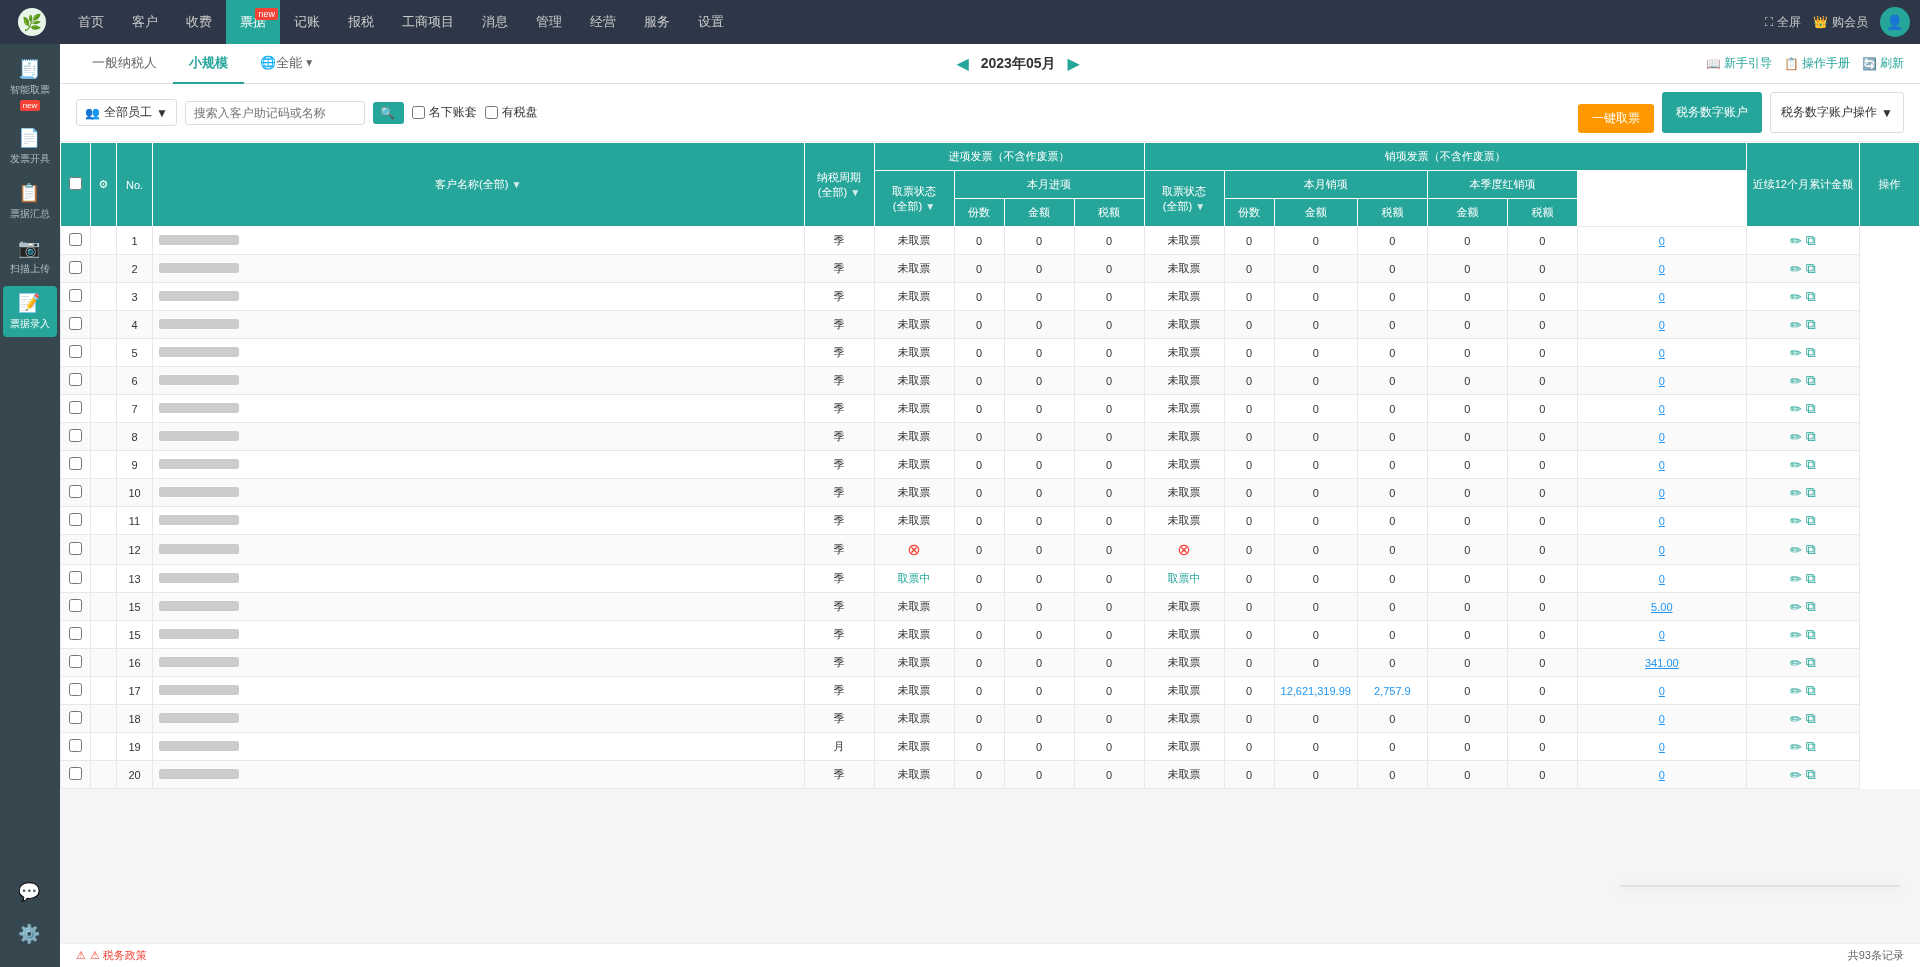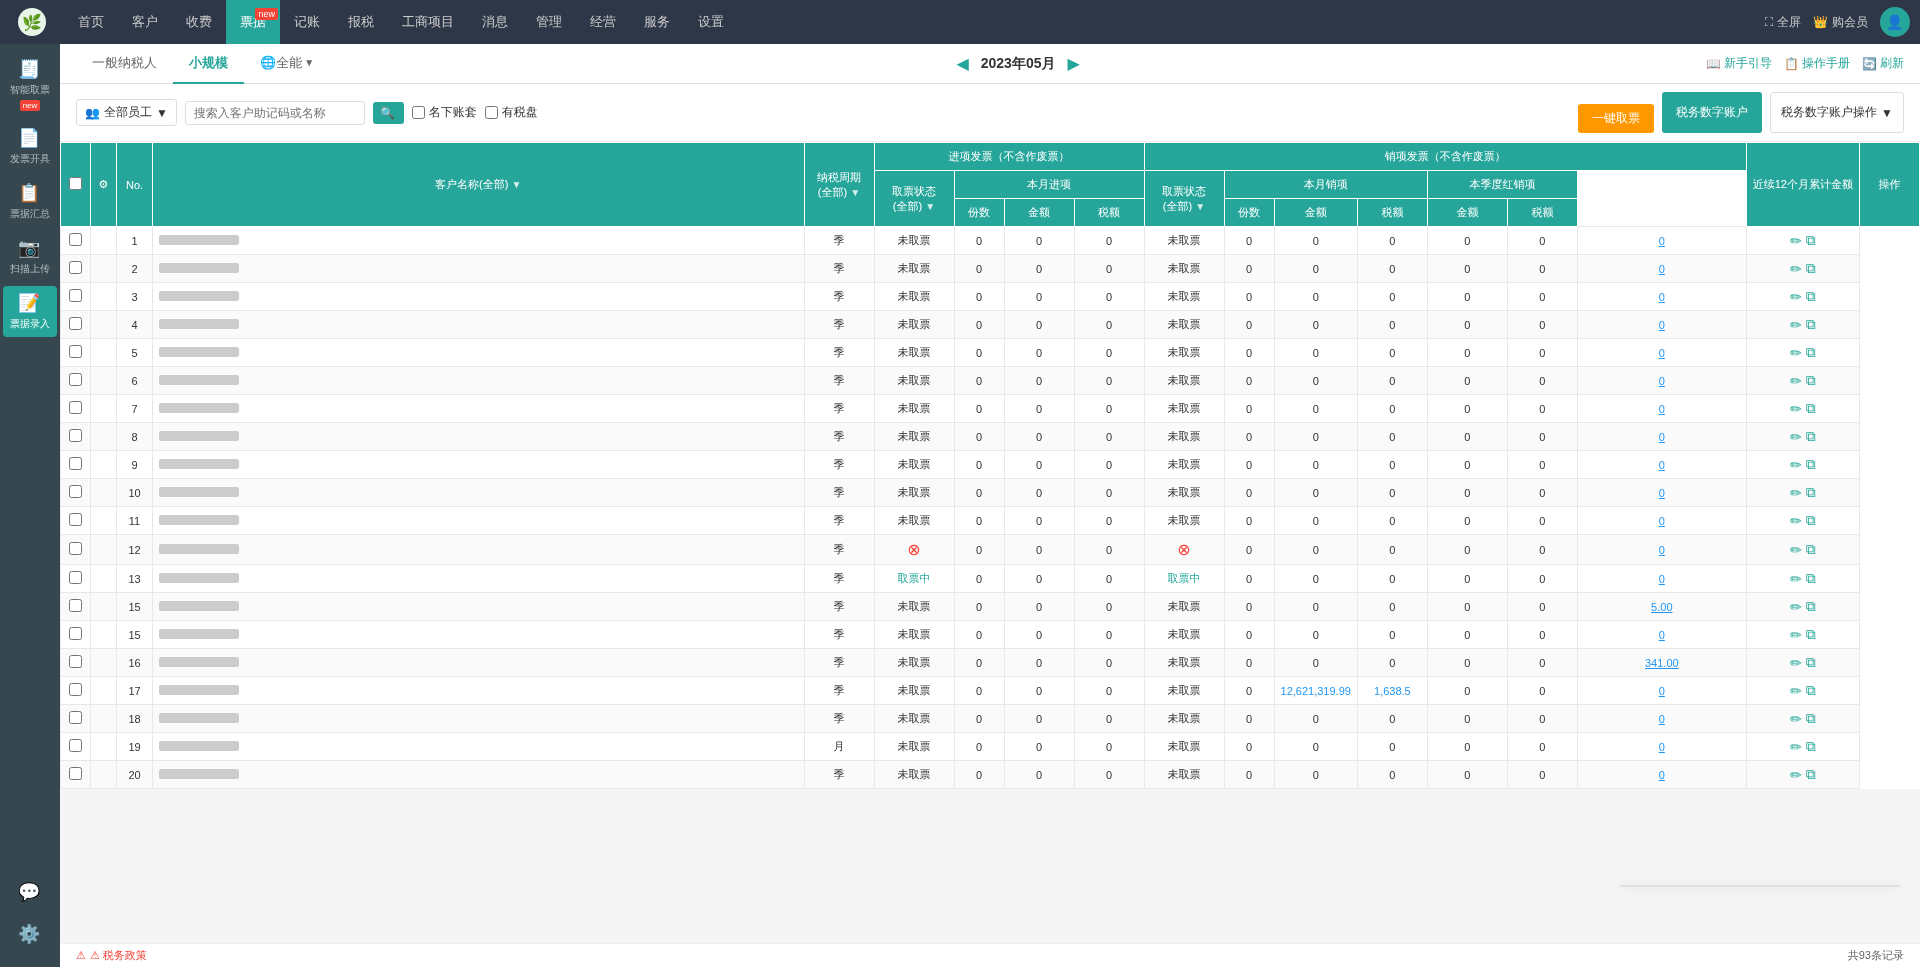--- a/index.html
+++ b/index.html
@@ -711,21 +711,21 @@
         <span class="blurred-text">&nbsp;&nbsp;&nbsp;&nbsp;&nbsp;&nbsp;&nbsp;&nbsp;&nbsp;&nbsp;&nbsp;&nbsp;</span>
       </td>
       <td>季</td>
       <td><span class="status-unget">未取票</span></td>
       <td>0</td>
       <td>0</td>
       <td>0</td>
       <td><span class="status-unget">未取票</span></td>
       <td>0</td>
       <td><span class="highlight-val">12,621,319.99</span></td>
-      <td><span class="highlight-val">1,638.5</span></td>
+      <td><span class="highlight-val">2,757.9</span></td>
       <td>0</td>
       <td>0</td>
       <td><span class="number-link">0</span></td>
       <td>
         <div class="action-btns">
           <button class="action-btn" title="编辑">✏</button>
           <button class="action-btn" title="复制">⧉</button>
         </div>
       </td>
     </tr>

